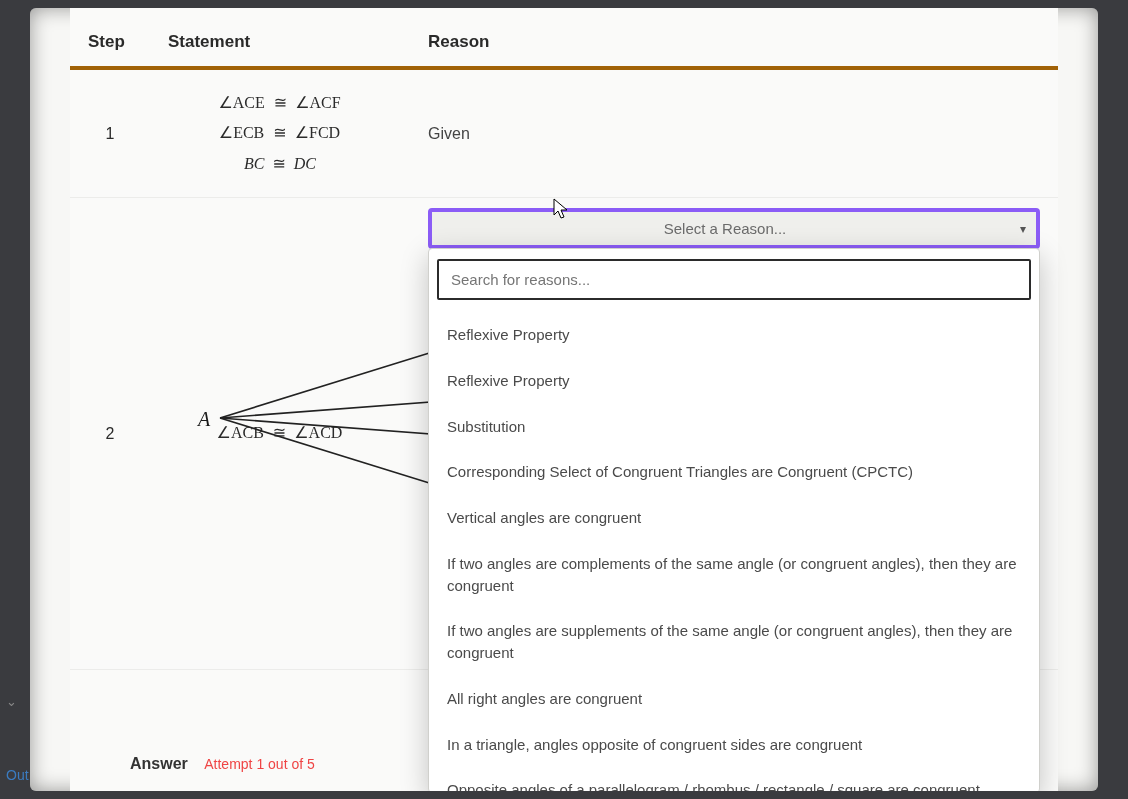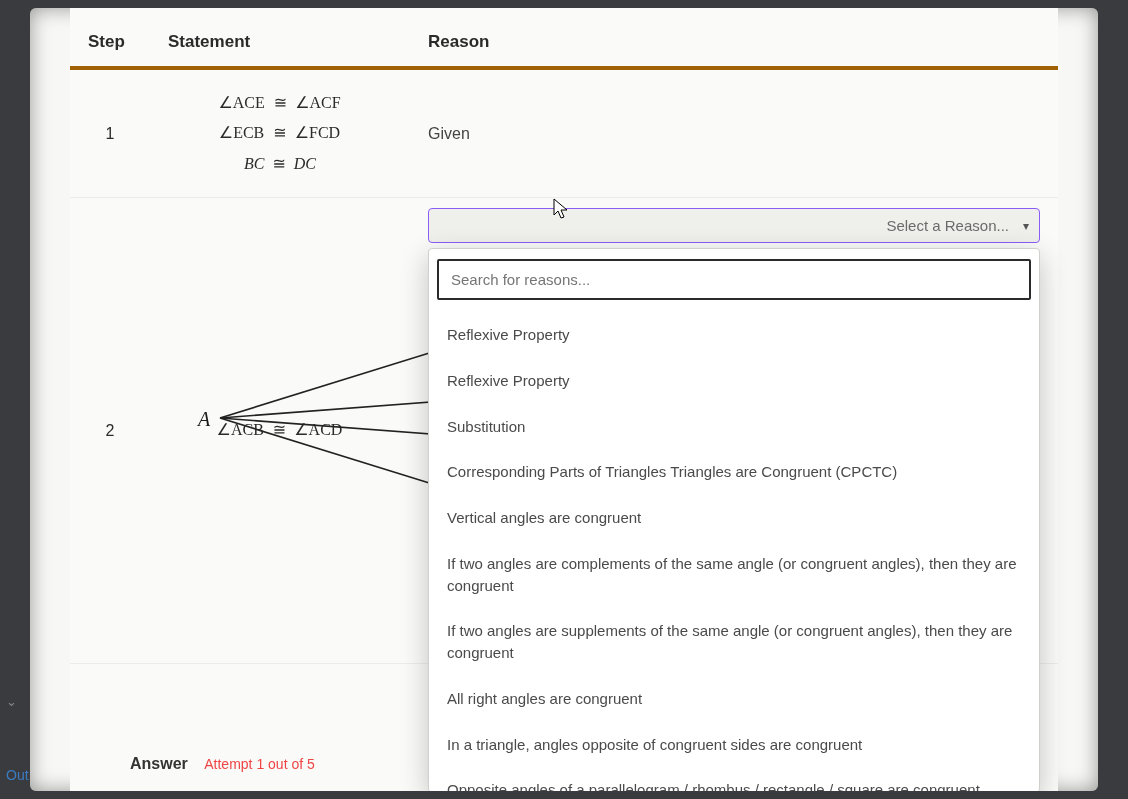--- a/index.html
+++ b/index.html
@@ -45,23 +45,23 @@
   .col-statement { width: 260px; text-align: center; }
   .col-reason { }
   .statement-block { line-height: 1.9; font-family: "Georgia", serif; font-style: italic; }
   .statement-block .row { display: block; white-space: nowrap; }
   .cong { font-style: normal; padding: 0 4px; }
   .angle { font-style: normal; padding-right: 1px; }
   .reason-text { color: #444; }
   .reason-select-wrap { position: relative; width: 100%; }
   .select-btn {
     width: 100%;
-    text-align: right;
+    text-align: center;
     background: #efefec;
-    border: 1px solid #8b5cf6;
+    border: 4px solid #8b5cf6;
     border-radius: 4px;
     padding: 8px 30px 8px 12px;
     font-size: 15px;
     color: #6b6b6b;
     cursor: pointer;
     position: relative;
   }
   .select-btn .chev {
     position: absolute; right: 10px; top: 50%; transform: translateY(-50%);
     font-size: 12px; color: #555;
@@ -206,21 +206,21 @@
                 <span>Select a Reason...</span>
                 <span class="chev">▾</span>
               </button>
 
               <div class="dropdown-panel">
                 <input class="search-input" type="text" placeholder="Search for reasons..." style="">
                 <div class="options">
                   <div class="option">Reflexive Property</div>
                   <div class="option">Reflexive Property</div>
                   <div class="option">Substitution</div>
-                  <div class="option">Corresponding Parts of Triangles Triangles are Congruent (CPCTC)</div>
+                  <div class="option">Corresponding Select of Congruent Triangles are Congruent (CPCTC)</div>
                   <div class="option">Vertical angles are congruent</div>
                   <div class="option">If two angles are complements of the same angle (or congruent angles), then they are congruent</div>
                   <div class="option">If two angles are supplements of the same angle (or congruent angles), then they are congruent</div>
                   <div class="option">All right angles are congruent</div>
                   <div class="option">In a triangle, angles opposite of congruent sides are congruent</div>
                   <div class="option">Opposite angles of a parallelogram / rhombus / rectangle / square are congruent</div>
                 </div>
               </div>
             </div>
           </td>

